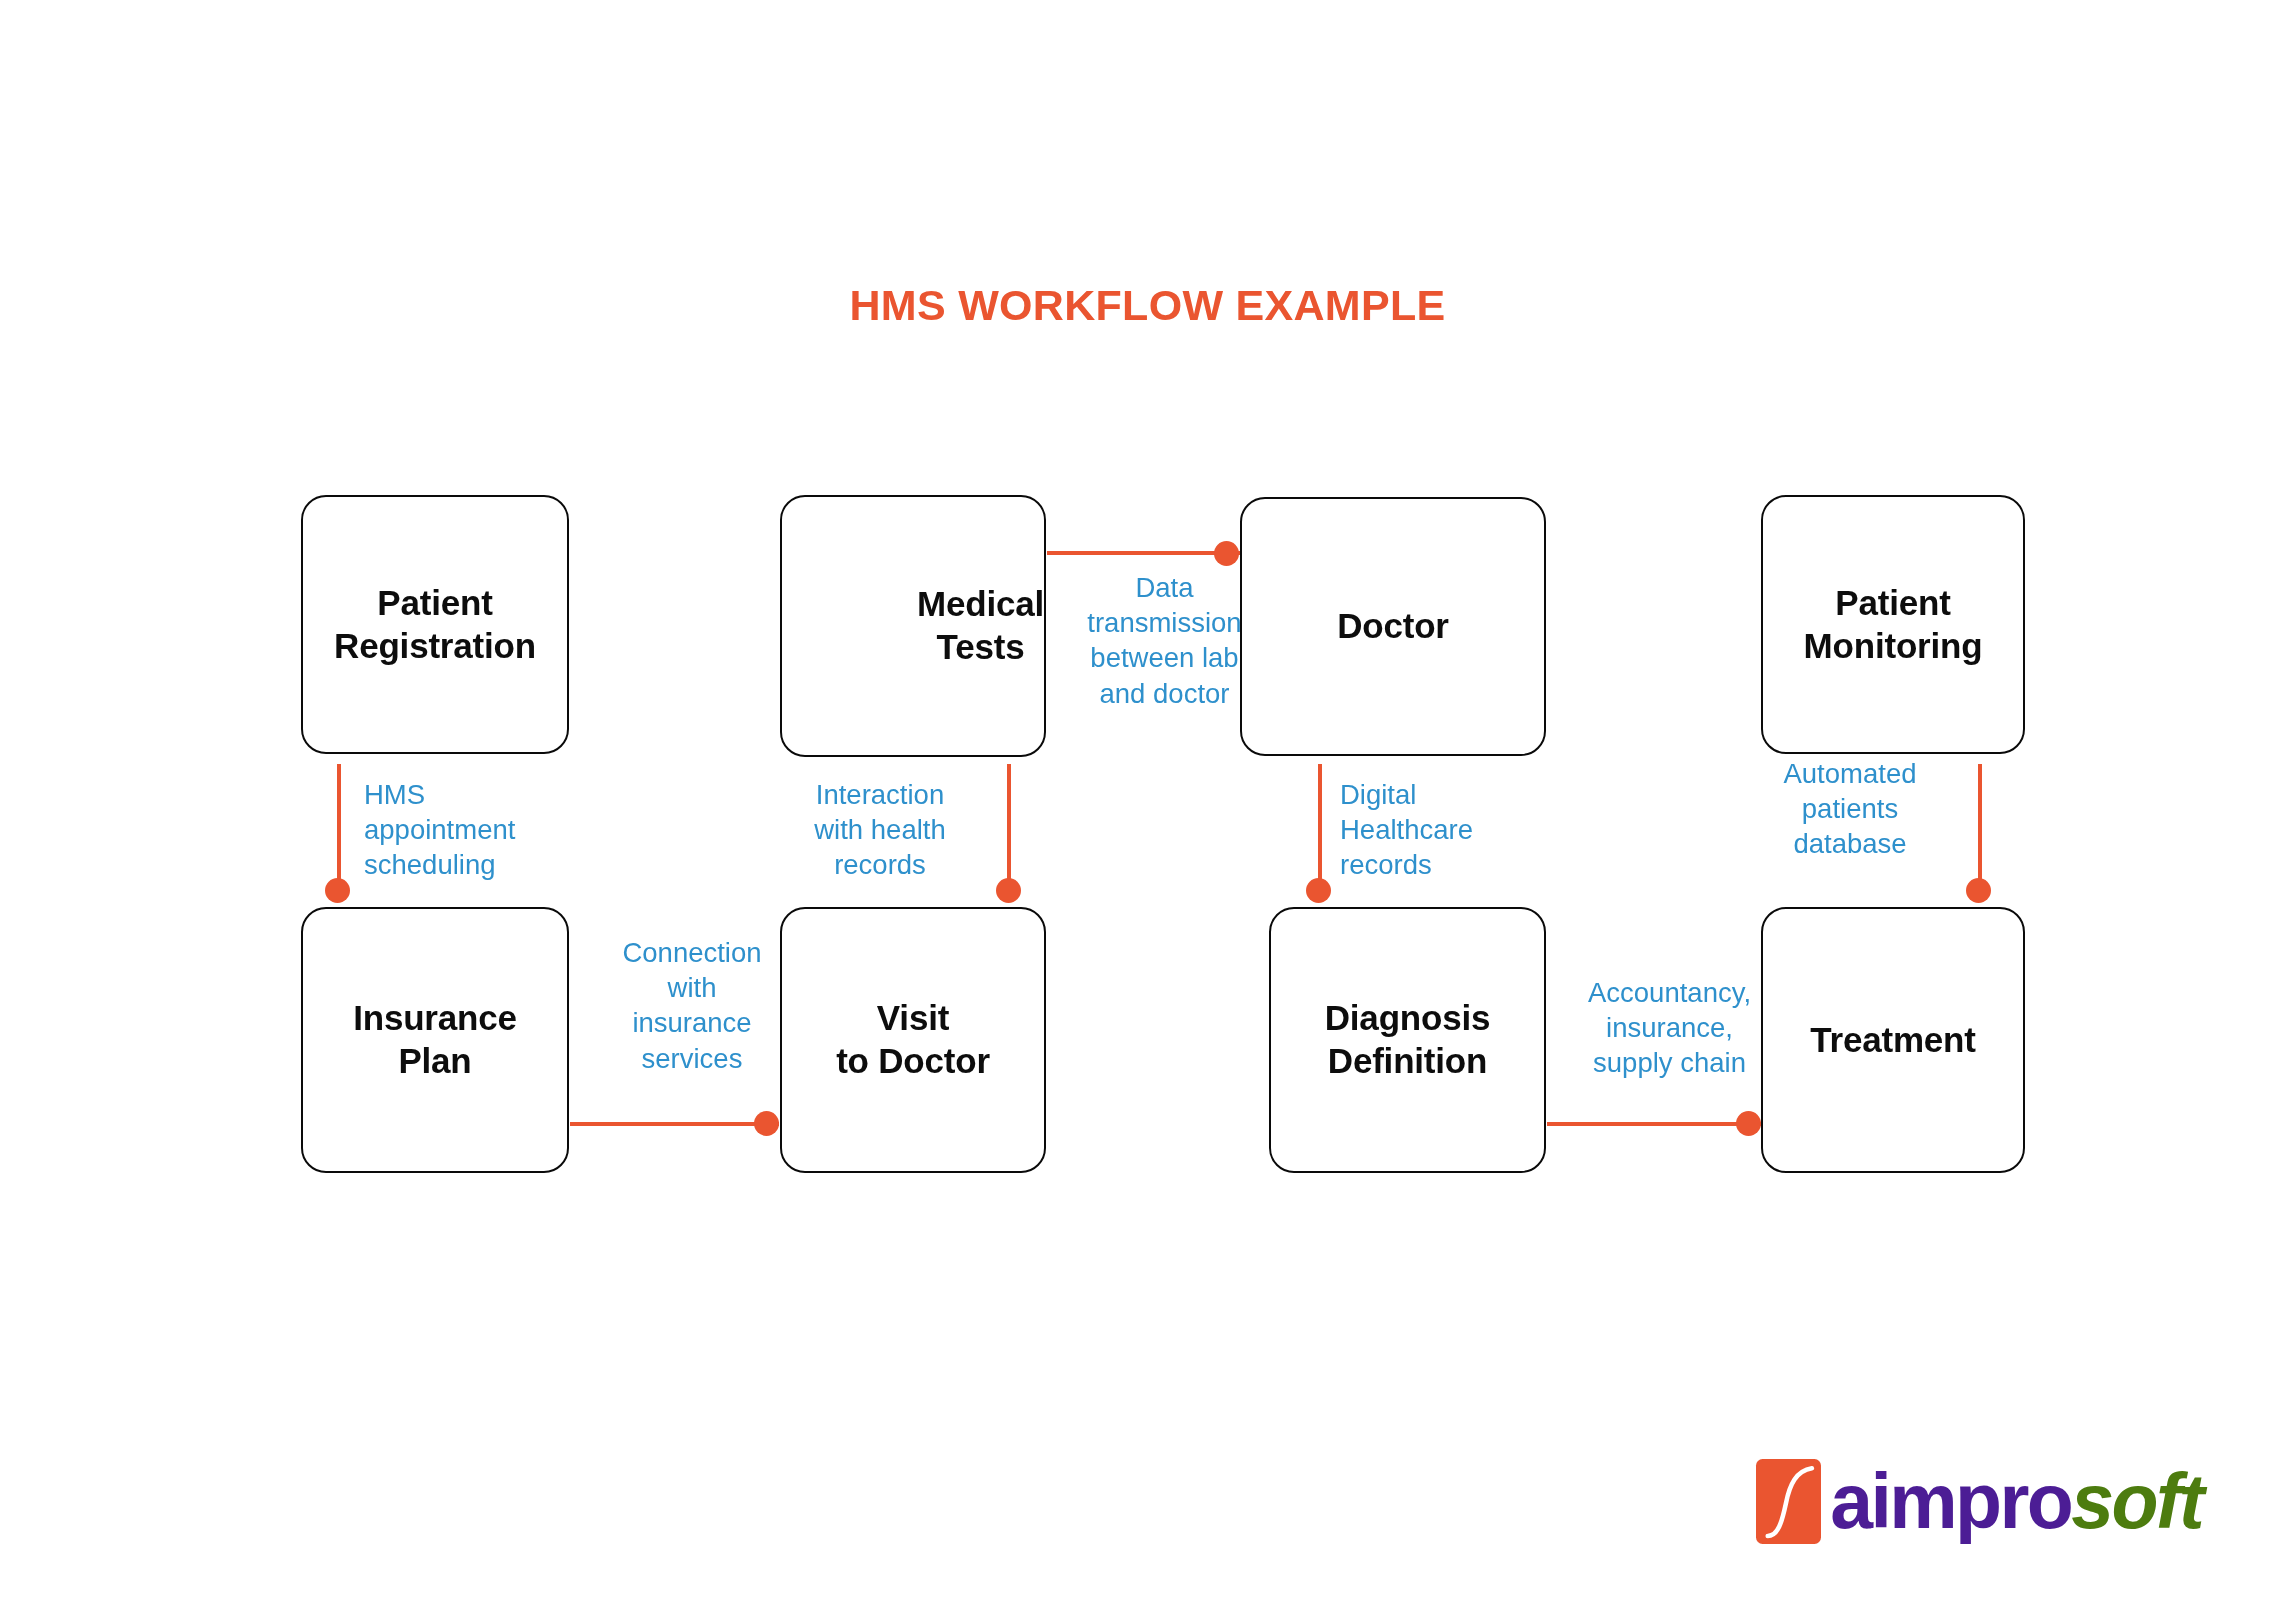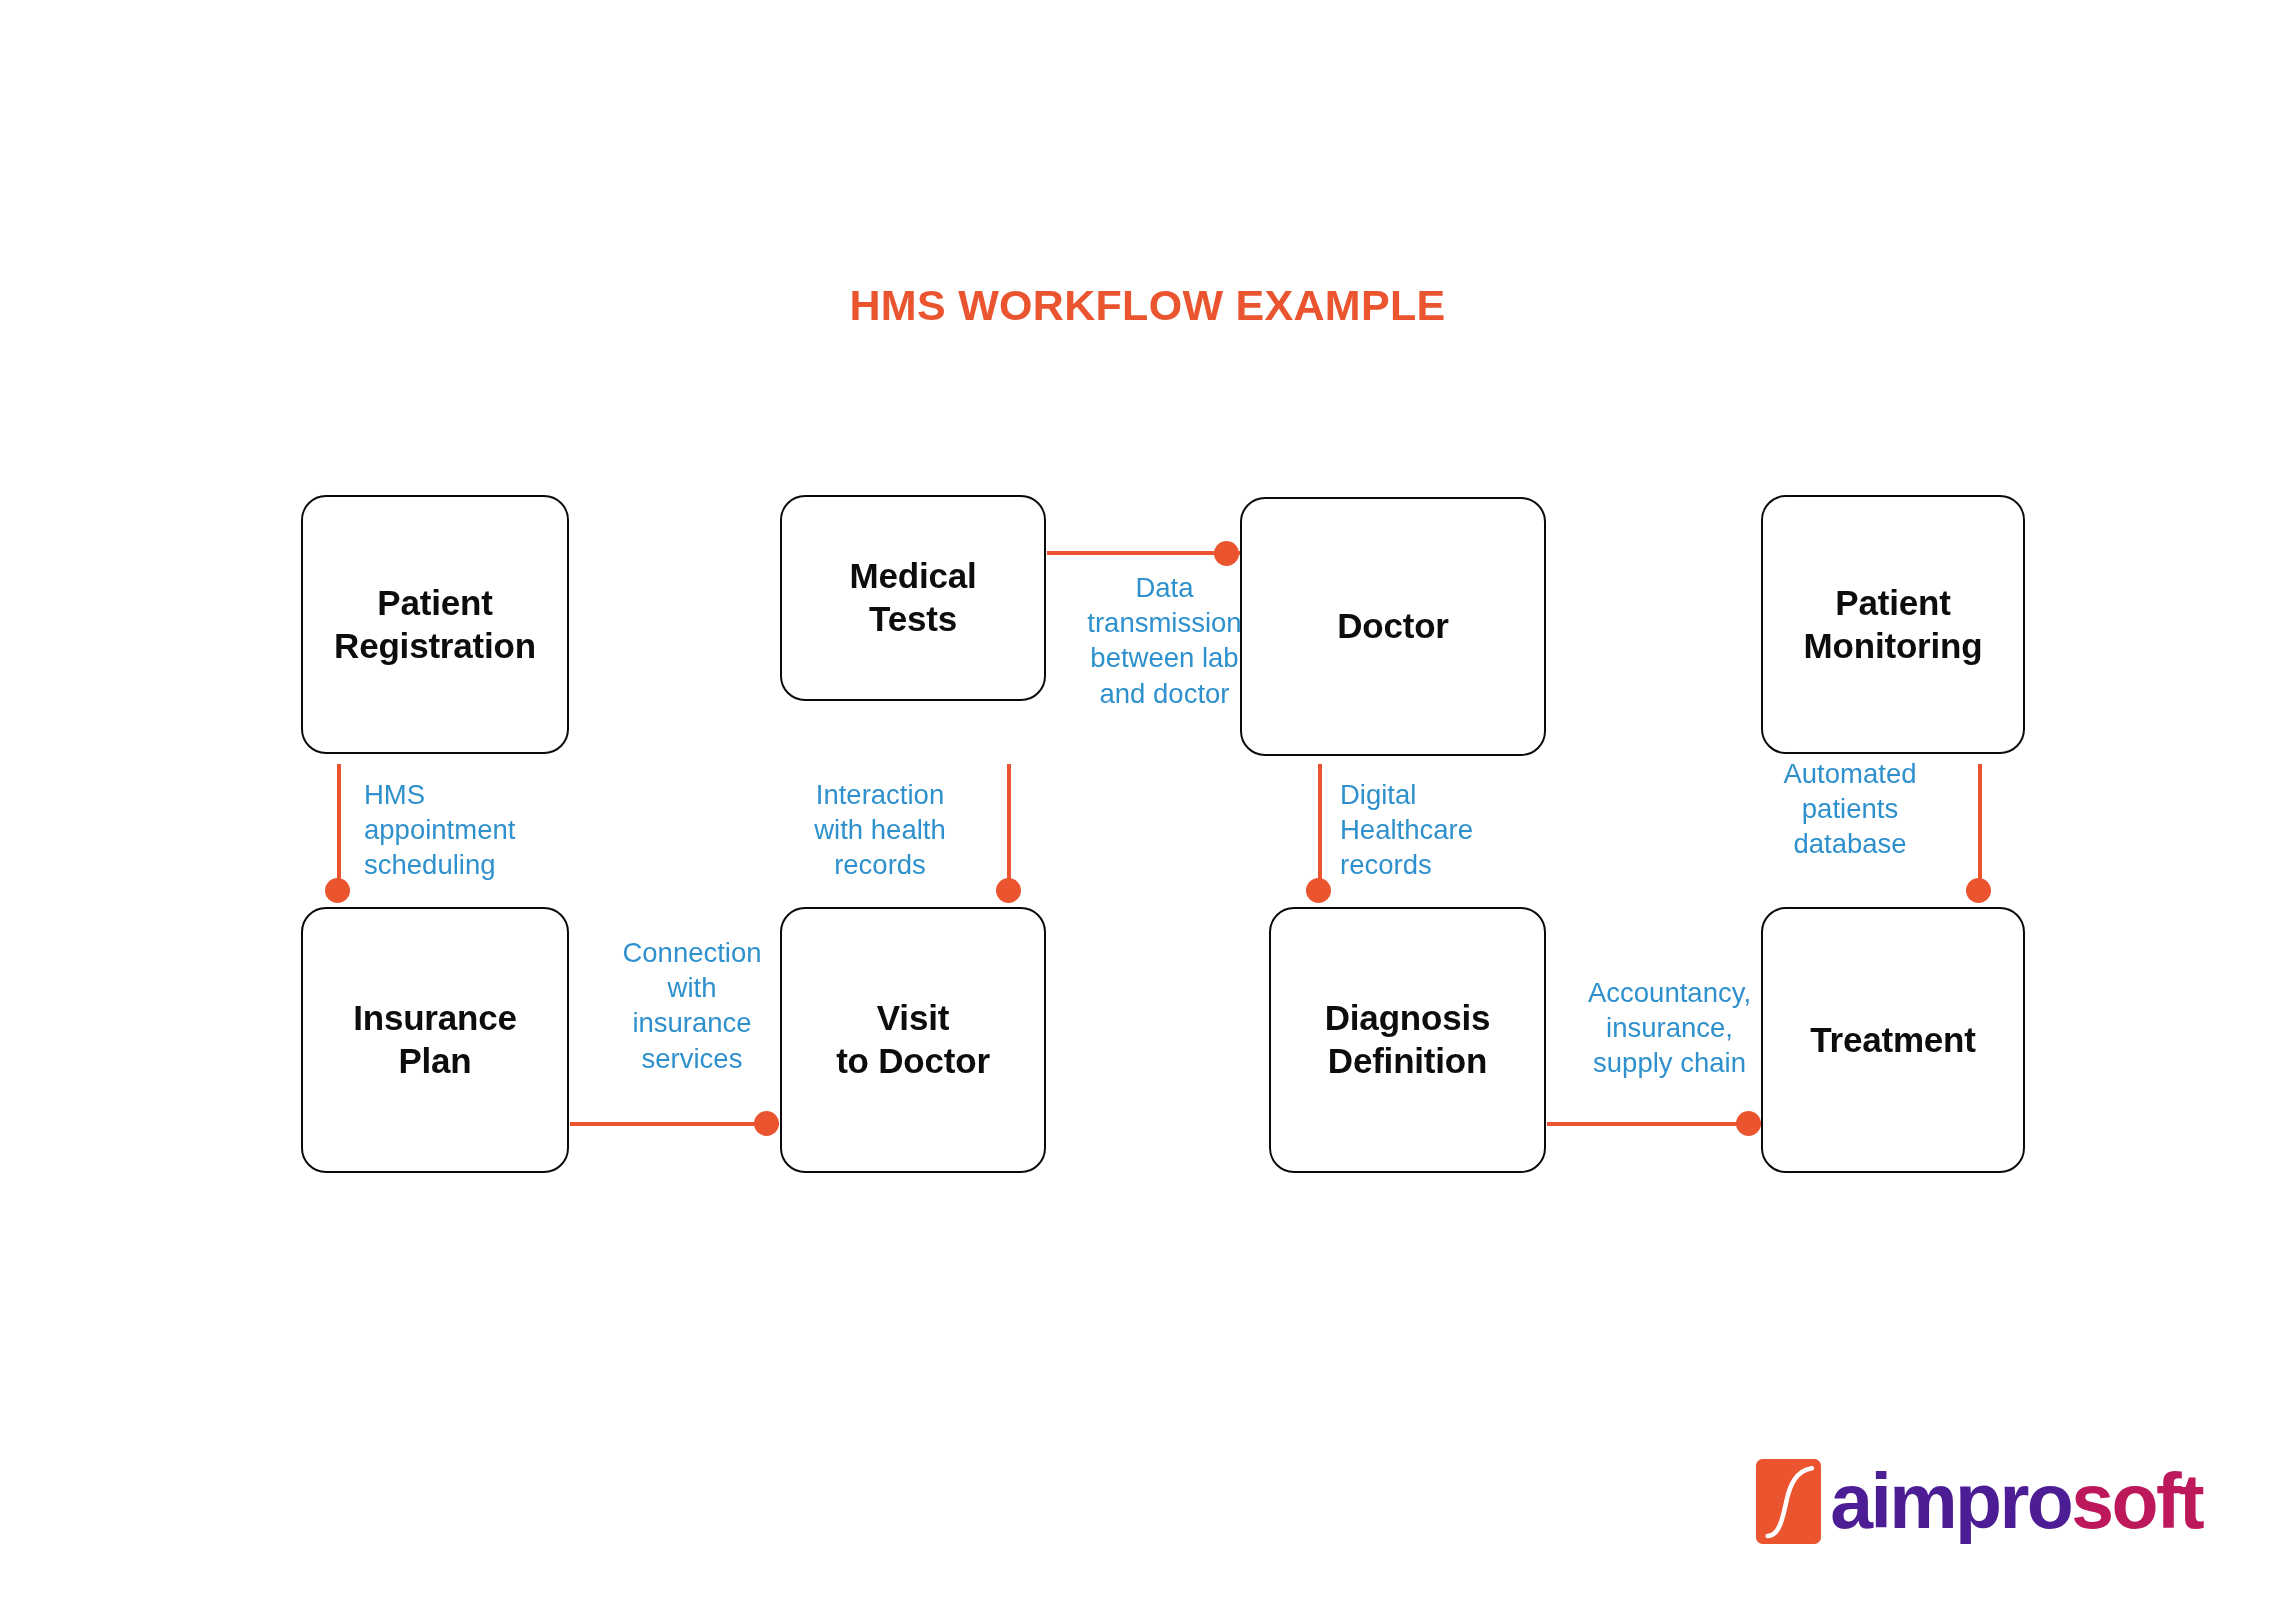--- a/index.html
+++ b/index.html
@@ -102,35 +102,35 @@
   }
   .logo-mark svg { display: block; }
   .logo-word {
     font-size: 77px;
     font-weight: bold;
     letter-spacing: -2.6px;
     line-height: 1;
     font-family: "Liberation Sans", sans-serif;
   }
   .logo-word .dark { color: #4c1d95; }
-  .logo-word .accent { color: #be185d; }
+  .logo-word .accent { color: #4d7c0f; font-style: italic; }
 </style>
 </head>
 <body>
 
 <div id="canvas">
 
   <div class="title">HMS WORKFLOW EXAMPLE</div>
 
   <div class="node" style="left:301px; top:495px; width:268px; height:259px;">
     <div class="node-label">Patient
 Registration</div>
   </div>
 
-  <div class="node" style="left:780px; top:495px; width:266px; height:206px;">
+  <div class="node" style="left:780px; top:495px; width:266px; height:262px;justify-content:flex-end;">
     <div class="node-label">Medical
 Tests</div>
   </div>
 
   <div class="node" style="left:1240px; top:497px; width:306px; height:259px;">
     <div class="node-label">Doctor</div>
   </div>
 
   <div class="node" style="left:1761px; top:495px; width:264px; height:259px;">
     <div class="node-label">Patient

